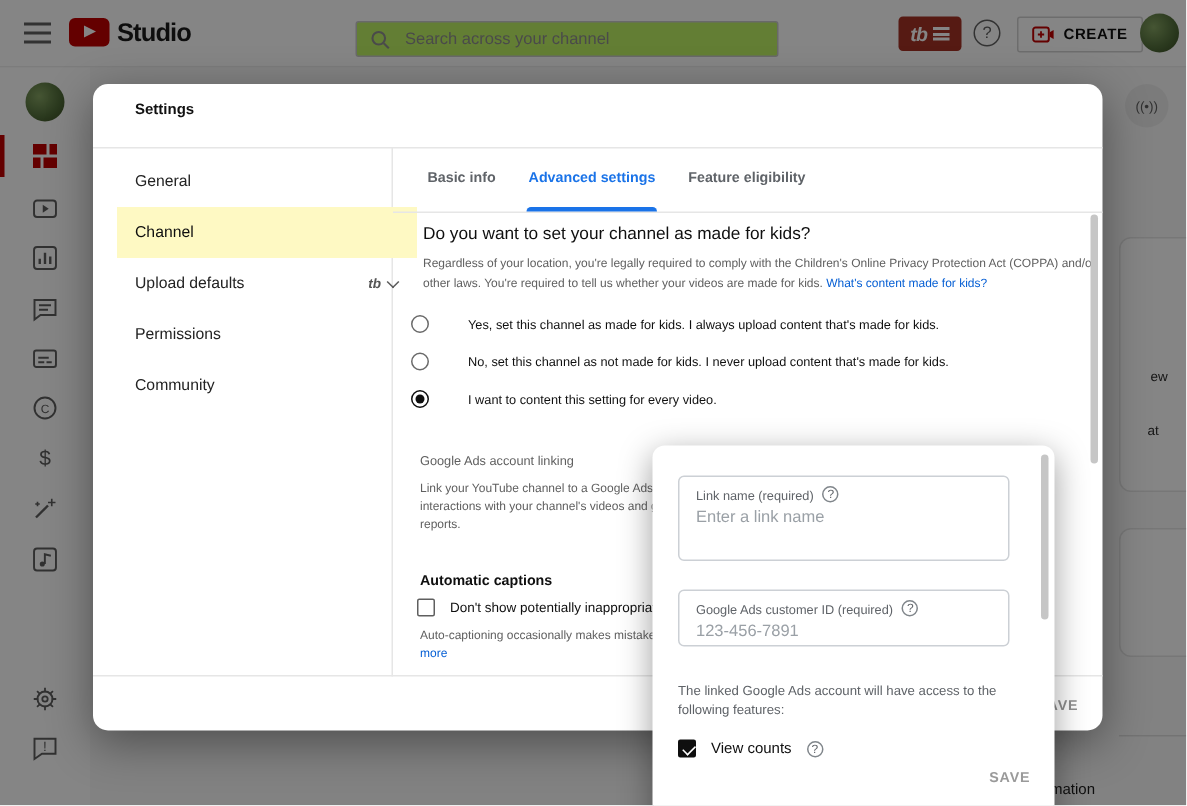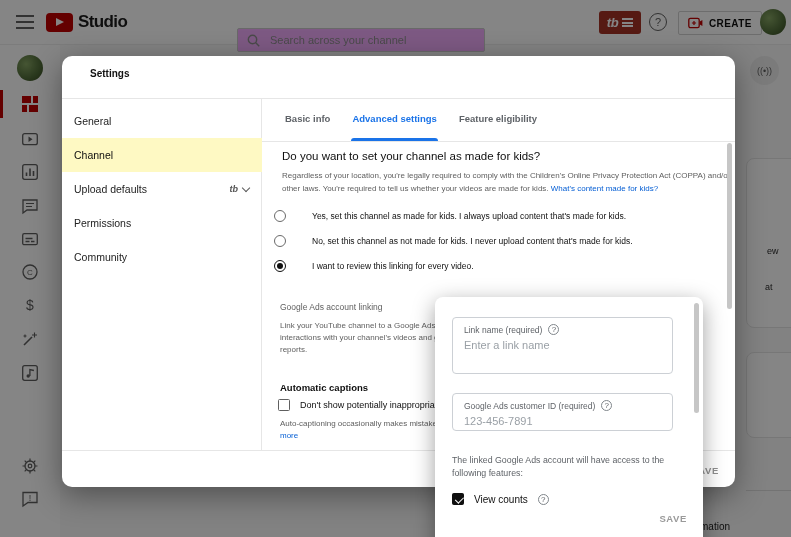--- a/index.html
+++ b/index.html
@@ -7,25 +7,25 @@
   }
   *{margin:0;padding:0;box-sizing:border-box}
   body{background:#fff;font-family:"Liberation Sans",sans-serif;-webkit-font-smoothing:antialiased}
   .canvas{position:relative;width:791px;height:537px;overflow:hidden;background:#f9f9f9}
   .abs{position:absolute}
 
   
   .topbar{position:absolute;left:0;top:0;width:791px;height:45px;background:#fff;border-bottom:1px solid #ededed}
   .hamburger{position:absolute;left:16px;top:15px;width:18px;height:14px;cursor:pointer}
   .hamburger i{display:block;height:2px;background:#606060;margin-bottom:4px}
-  .brand{position:absolute;left:46px;top:12px;display:flex;align-items:center;gap:5px}
+  .brand{position:absolute;left:46px;top:12px;display:flex;gap:5px}
   .playbadge{width:27px;height:19px;background:var(--brand-red);border-radius:4px;position:relative}
   .playbadge::after{content:"";position:absolute;left:10px;top:5px;border-left:8px solid #fff;border-top:4.5px solid transparent;border-bottom:4.5px solid transparent}
   .brand-name{font-size:17px;font-weight:bold;color:#1c1c1c;letter-spacing:-.6px}
-  .searchbox{position:absolute;left:237px;top:28px;width:248px;height:24px;border:1px solid #c9c9c9;border-radius:2px;background:#f0abfc}
+  .searchbox{position:absolute;left:237px;top:14px;width:282px;height:24px;border:1px solid #c9c9c9;border-radius:2px;background:#bef264}
   .searchbox svg{position:absolute;left:9px;top:5px}
   .searchbox input{position:absolute;left:32px;top:0;width:230px;height:22px;border:none;background:transparent;font-size:11px;color:#333;outline:none;font-family:inherit}
   .searchbox input::placeholder{color:#8e8e8e}
   .tb-badge{position:absolute;left:599px;top:11px;width:42px;height:23px;background:#a63326;border-radius:3px;display:flex;align-items:center;justify-content:center;gap:4px;cursor:pointer}
   .tb-text{color:#fff;font-size:13px;font-weight:bold;font-style:italic;letter-spacing:-.5px}
   .tb-lines i{display:block;width:11px;height:2px;background:#fff;margin:1.5px 0}
   .help-btn{position:absolute;left:649px;top:13px;width:18px;height:18px;border:1.5px solid #606060;border-radius:50%;font-size:11px;color:#606060;text-align:center;line-height:16px;cursor:pointer}
   .create-btn{position:absolute;left:678px;top:11px;height:24px;padding:0 9px;border:1px solid #d2d2d2;border-radius:2px;background:#fff;display:flex;align-items:center;gap:6px;cursor:pointer}
   .create-label{font-size:10px;font-weight:bold;color:#0f0f0f;letter-spacing:.4px}
   .avatar{border-radius:50%;background:radial-gradient(circle at 35% 35%,#86a463,#55713d 55%,#35491f);cursor:pointer}
@@ -40,21 +40,21 @@
   .frag{position:absolute;font-size:9px;color:#2d2d2d}
   .golive{position:absolute;left:750px;top:56px;width:29px;height:29px;border-radius:50%;background:#ececec;color:#5f5f5f;font-size:9px;display:flex;align-items:center;justify-content:center;cursor:pointer}
 
   .scrim{position:absolute;inset:0;background:var(--scrim);z-index:5}
 
   
   .dialog{position:absolute;left:62px;top:56px;width:673px;height:431px;background:#fff;border-radius:10px;box-shadow:0 8px 30px rgba(0,0,0,.4);z-index:10}
   .dlg-title{position:absolute;left:28px;top:12px;font-size:10px;color:#111}
   .dlg-hdiv{position:absolute;left:0;top:42px;width:100%;border-top:1px solid #e6e6e6}
   .dlg-nav{position:absolute;left:0;top:42px;width:200px;bottom:36px;border-right:1px solid #e6e6e6}
-  .nav-item{position:absolute;left:0;width:200px;height:34px;line-height:34px;padding-left:12px;font-size:10.5px;color:#232323;cursor:pointer}
+  .nav-item{position:absolute;left:16px;width:200px;height:34px;line-height:34px;padding-left:12px;font-size:10.5px;color:#232323;cursor:pointer}
   .nav-item.selected{background:#fef9c3;color:#0f0f0f}
   .nav-trail{position:absolute;right:13px;top:0;height:34px;display:flex;align-items:center;gap:5px}
   .nav-tb{font-size:9px;font-weight:bold;font-style:italic;color:#555}
   .chev{width:6px;height:6px;border-right:1.5px solid #5a5a5a;border-bottom:1.5px solid #5a5a5a;transform:rotate(45deg);margin-top:-3px}
 
   .tabs{position:absolute;left:200px;top:42px;right:0;height:44px;border-bottom:1px solid #e6e6e6;display:flex;align-items:flex-end;padding-left:12px}
   .tab{padding:0 11px;font-size:9.5px;font-weight:bold;color:#5f6368;line-height:44px;position:relative;cursor:pointer}
   .tab.active{color:var(--tab-blue)}
   .tab.active::after{content:"";position:absolute;left:10px;right:10px;bottom:0;height:3px;background:var(--tab-blue);border-radius:3px 3px 0 0}
 
@@ -249,21 +249,21 @@
       <div class="abs radio-row" style="top:66px">
         <span class="radio"></span>
         <span class="radio-label">Yes, set this channel as made for kids. I always upload content that's made for kids.</span>
       </div>
       <div class="abs radio-row" style="top:91px">
         <span class="radio"></span>
         <span class="radio-label">No, set this channel as not made for kids. I never upload content that's made for kids.</span>
       </div>
       <div class="abs radio-row" style="top:116px">
         <span class="radio sel"></span>
-        <span class="radio-label">I want to review this linking for every video.</span>
+        <span class="radio-label">I want to content this setting for every video.</span>
       </div>
 
       <div class="abs sec-label">Google Ads account linking</div>
       <p class="abs ads-desc">Link your YouTube channel to a Google Ads account to run ads based on interactions with your channel's videos and get access to organic interaction reports.</p>
 
       <div class="abs cap-heading">Automatic captions</div>
       <div class="abs cb-row" style="left:16px;top:257px">
         <span class="cb"></span>
         <span class="cb-label">Don't show potentially inappropriate words</span>
       </div>

